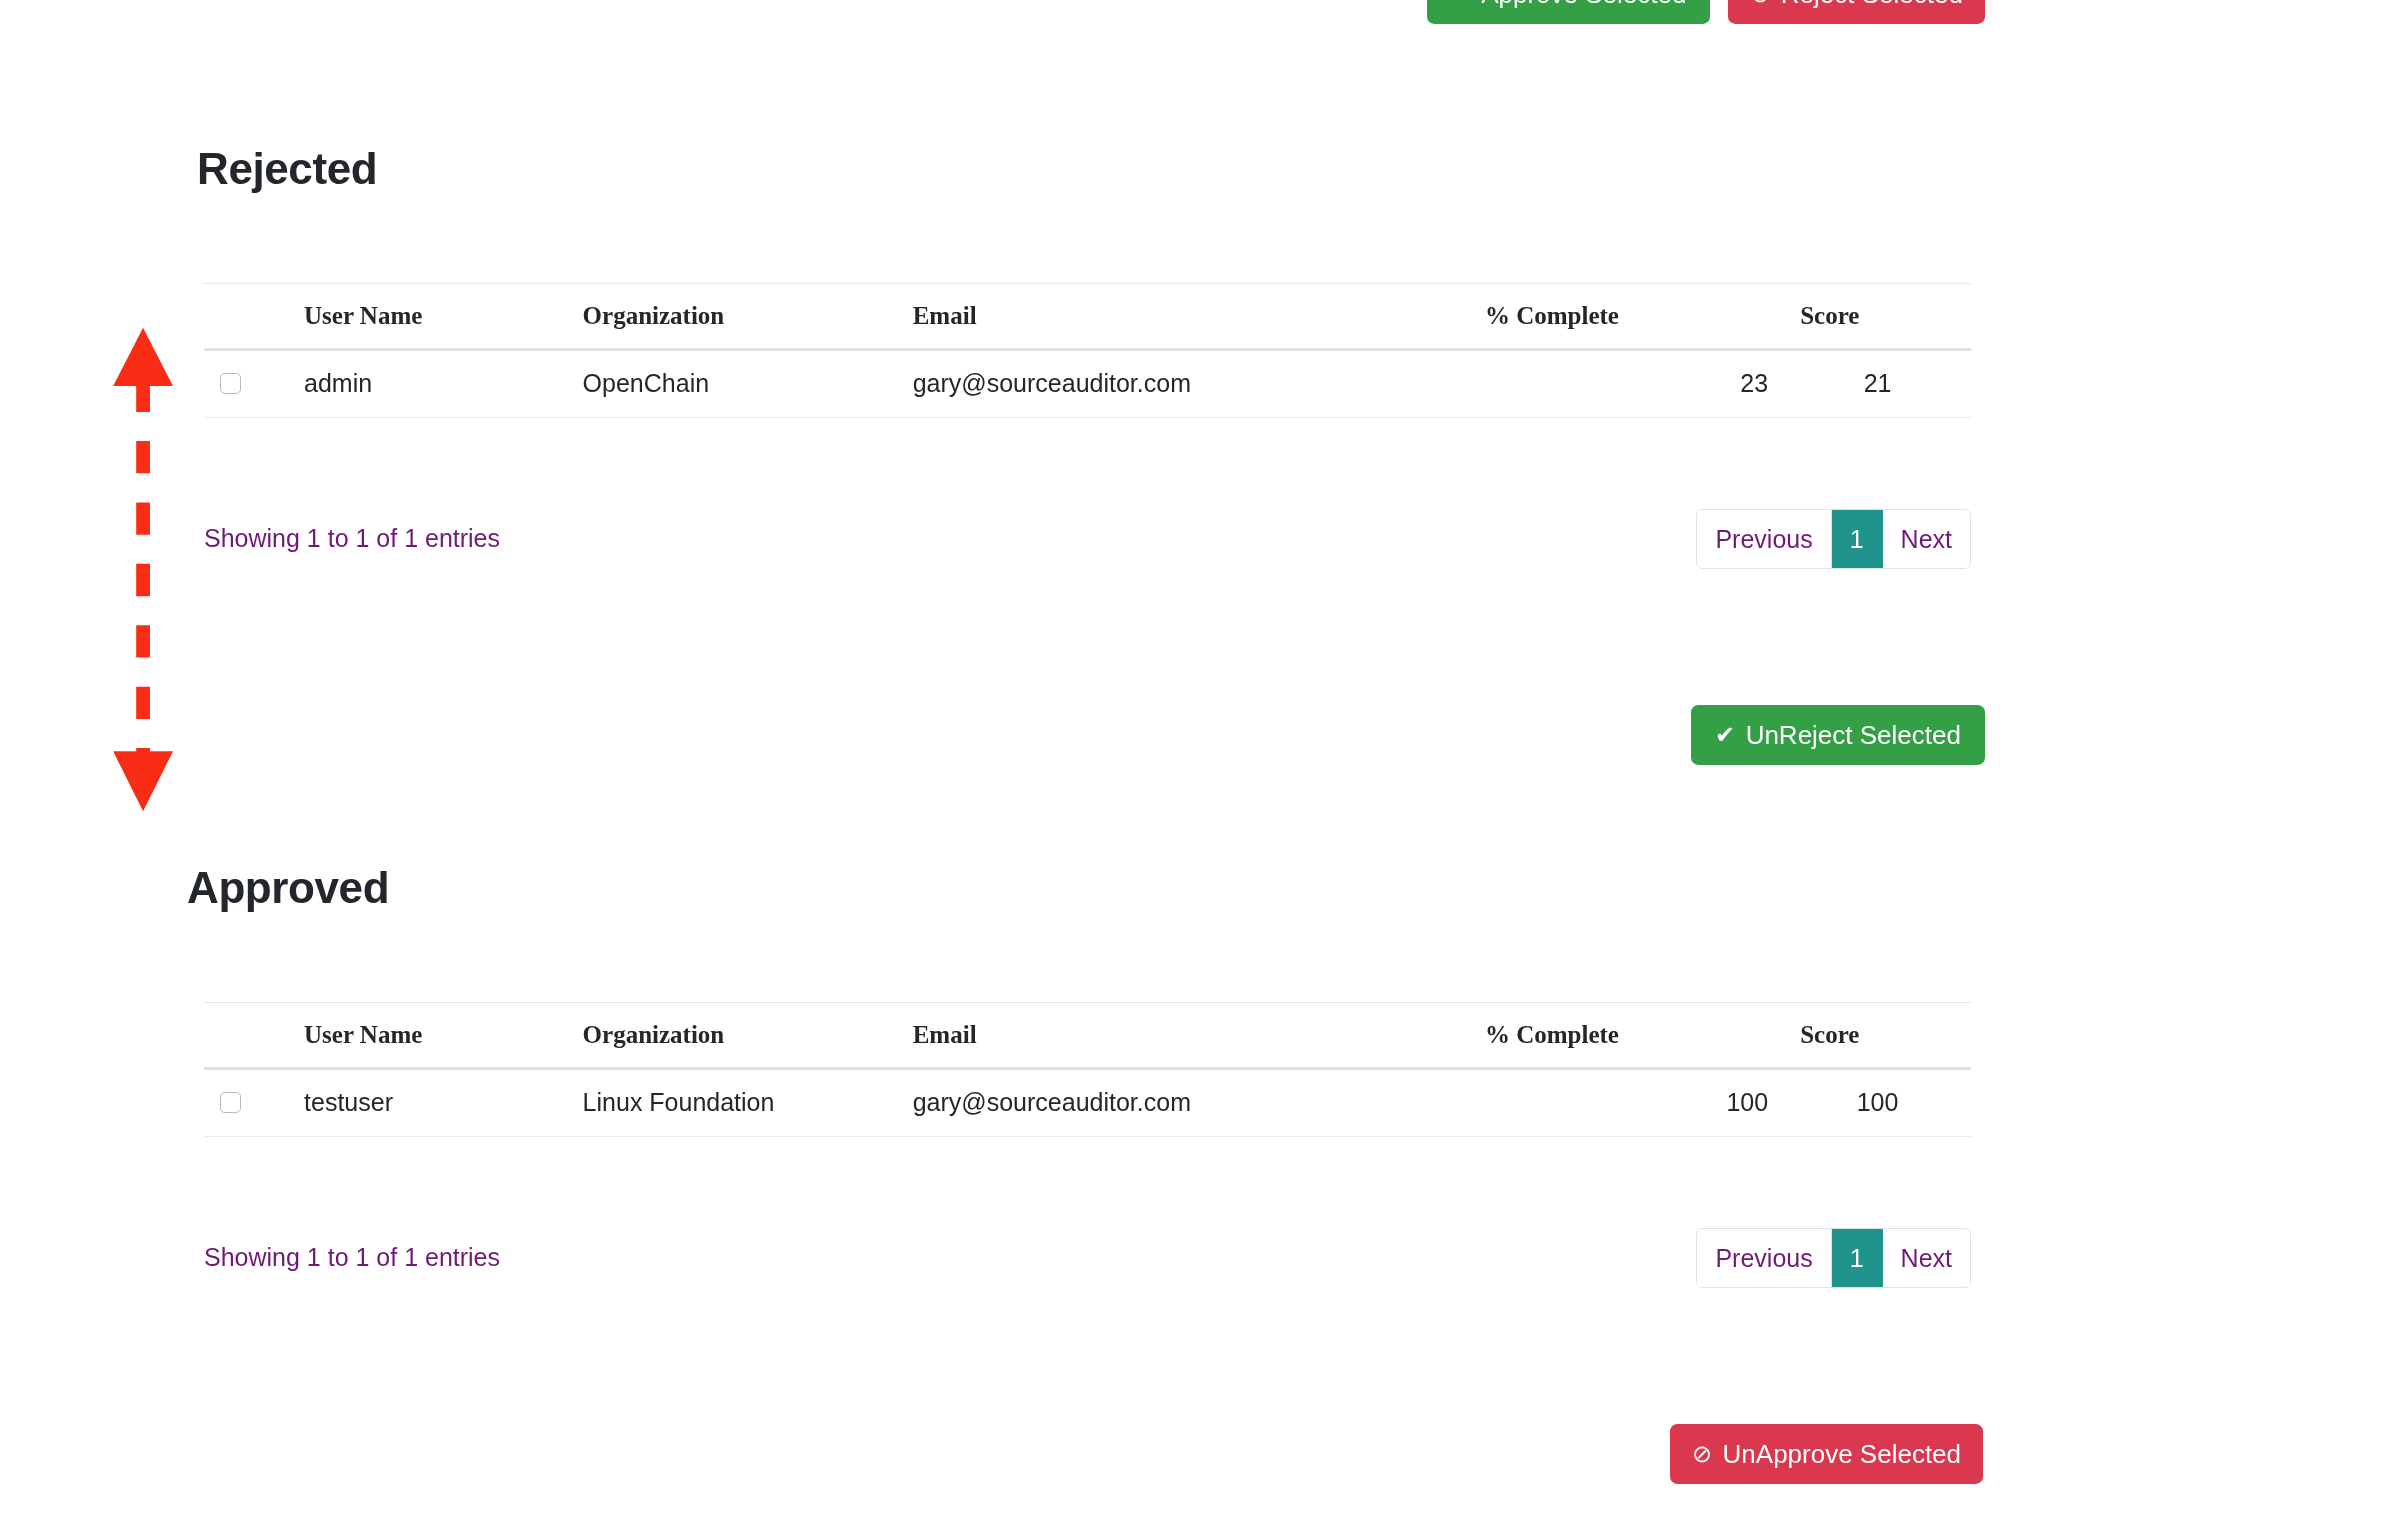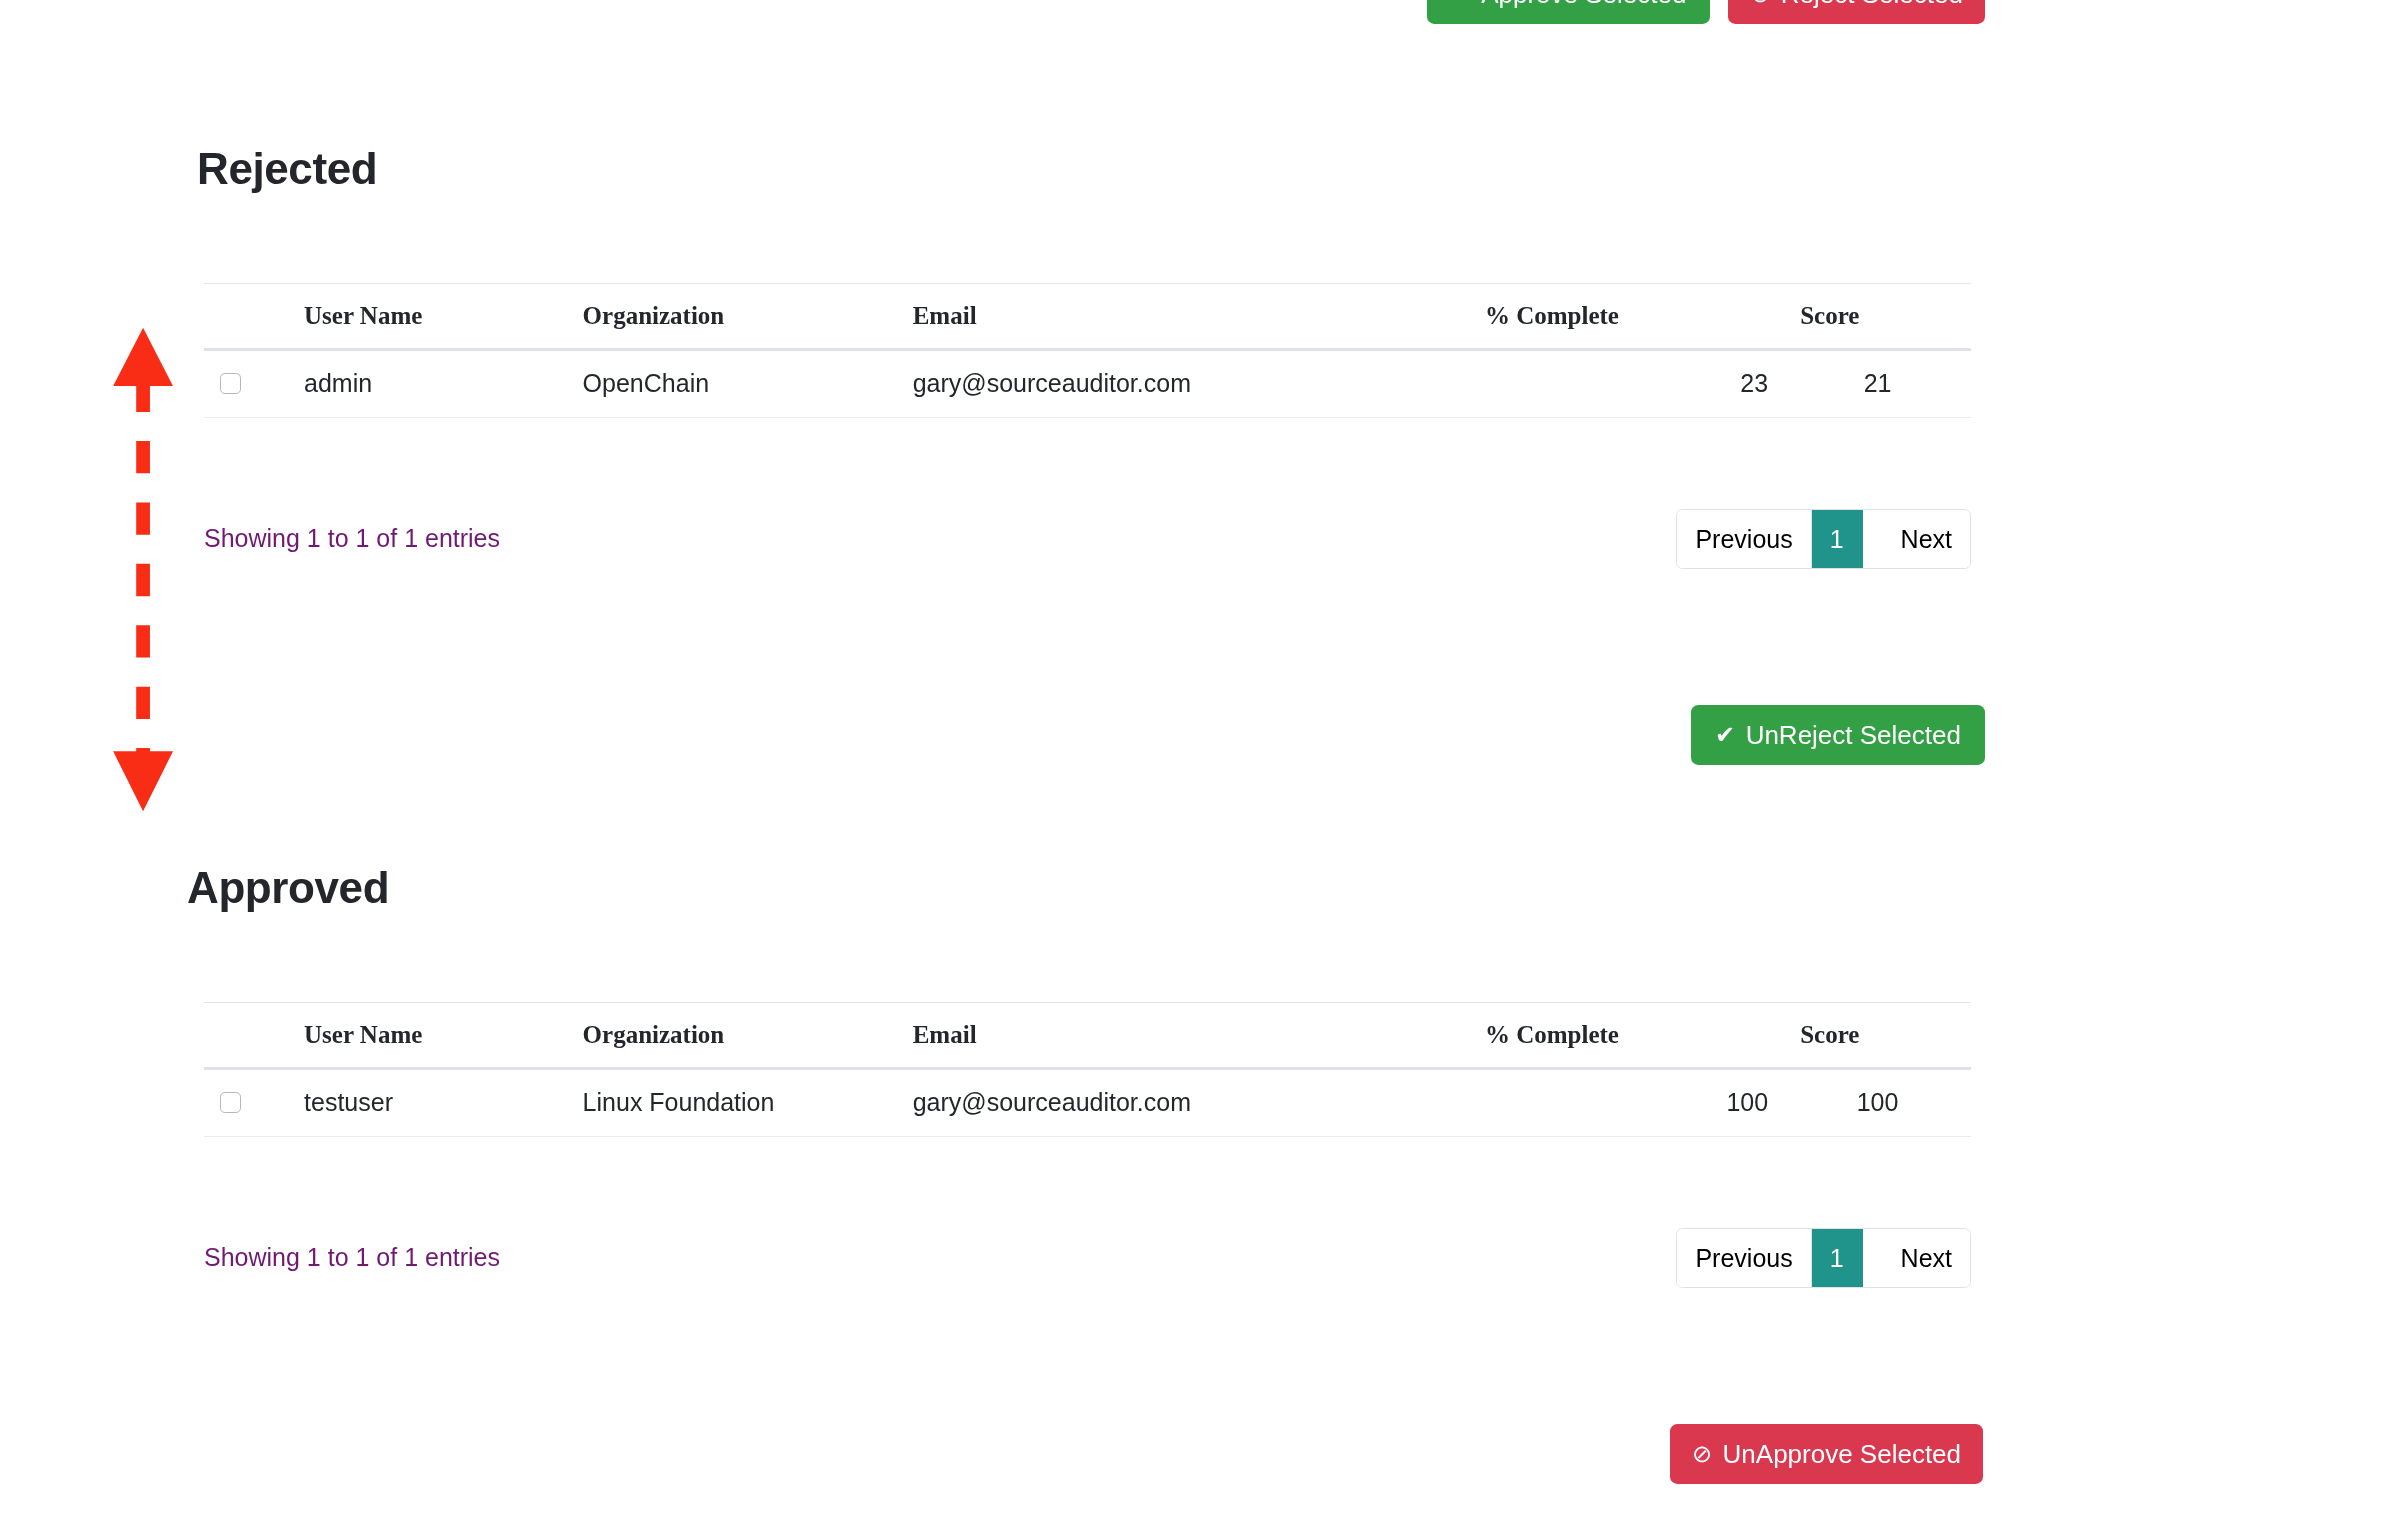--- a/index.html
+++ b/index.html
@@ -147,28 +147,28 @@
     overflow: hidden;
     background: #ffffff;
   }
   .page-link {
     display: flex;
     align-items: center;
     justify-content: center;
     padding: 0 18px;
     height: 58px;
     font-size: 25px;
-    color: #000000;
+    color: #701a75;
     background: #ffffff;
     border-right: 1.6px solid #dee2e6;
     cursor: pointer;
     white-space: nowrap;
     box-sizing: border-box;
   }
-  .page-link:last-child { border-right: none; margin-left: 20px; }
+  .page-link:last-child { border-right: none; }
   .page-link.active {
     background: #20948b;
     color: #ffffff;
     border-right-color: #20948b;
   }
 
   
   .btn-unreject {
     position: absolute;
     left: 1691px;

